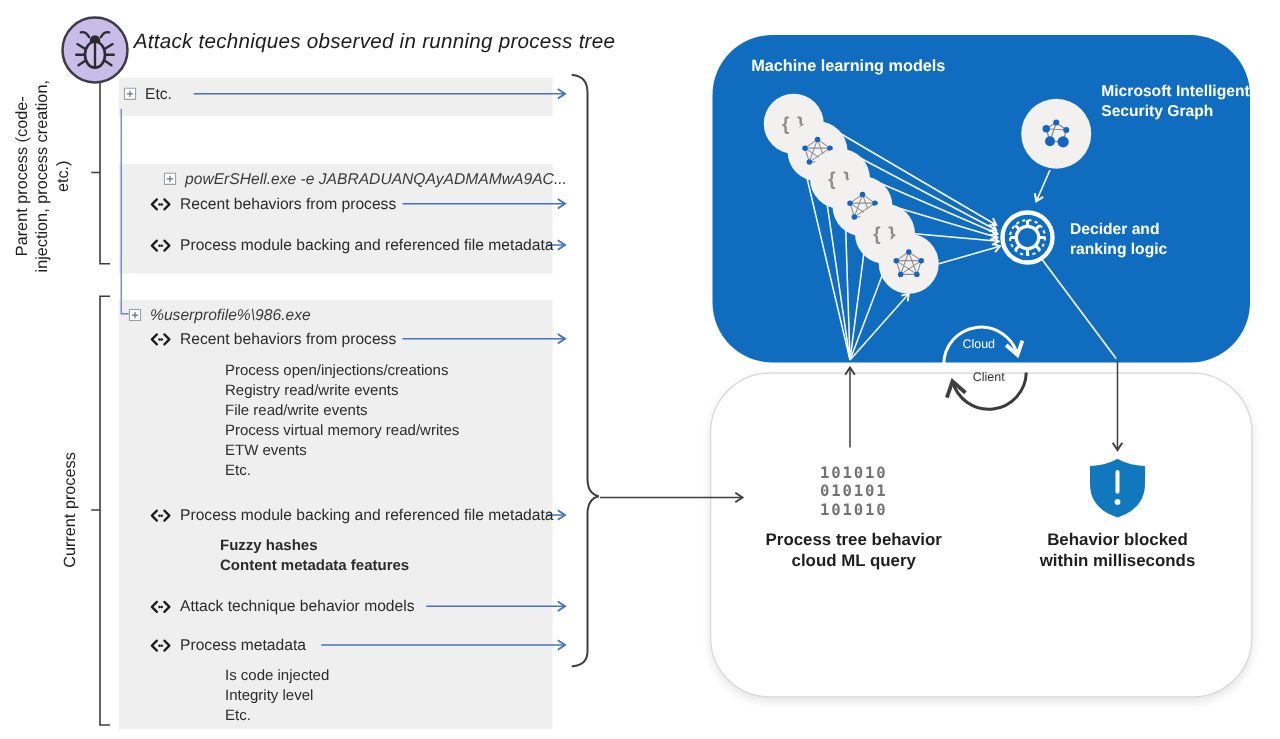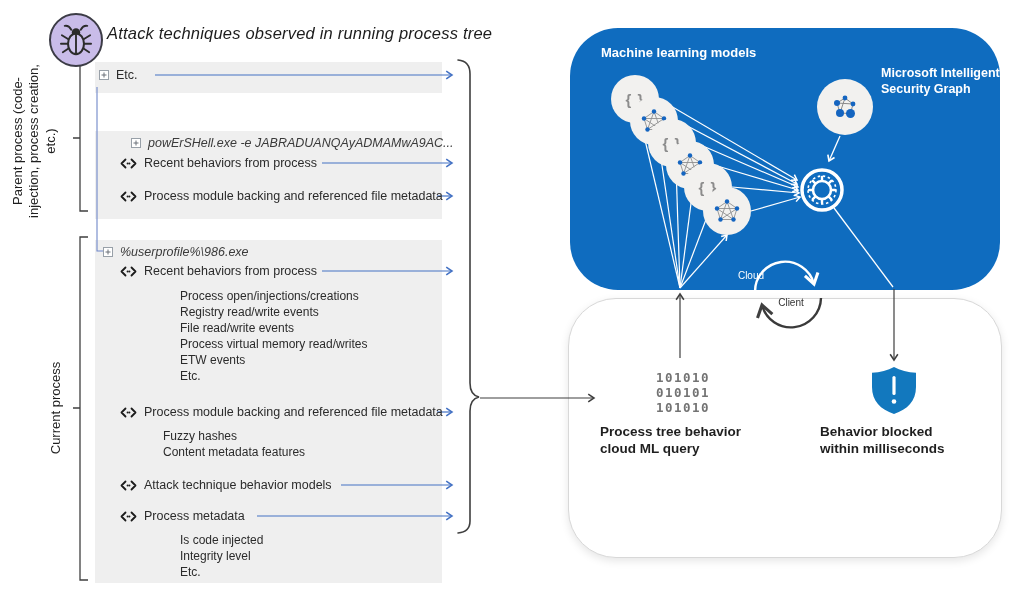--- a/index.html
+++ b/index.html
@@ -20,21 +20,21 @@
   .title{position:absolute;z-index:10;font-size:16.5px;font-style:italic;color:#1c1c1c;letter-spacing:.2px;}
   
   .bluebox{background:#0f6cbf;border-radius:48px;}
   .whitebox{background:#fff;border:1px solid #d8d8d8;border-radius:48px;box-shadow:0 3px 8px rgba(0,0,0,.10);}
   .wlabel{position:absolute;z-index:10;color:#fff;font-weight:bold;}
   .mlcircle{position:absolute;z-index:10;width:48px;height:48px;border-radius:50%;background:#f2f1ef;
             display:flex;align-items:center;justify-content:center;}
   .braces{font-size:15px;font-weight:bold;color:#8c8c8c;letter-spacing:1px;}
   .binary{position:absolute;z-index:10;width:70px;text-align:center;font-family:"DejaVu Sans Mono",monospace;
           font-size:12.5px;font-weight:600;letter-spacing:1.5px;line-height:15px;color:#737373;}
-  .biglabel{position:absolute;z-index:10;font-size:13.5px;font-weight:bold;color:#1f1f1f;line-height:1.25;}
+  .biglabel{position:absolute;z-index:10;text-align:center;font-size:13.5px;font-weight:bold;color:#1f1f1f;line-height:1.25;}
   .bullets{position:absolute;z-index:10;margin:0;padding-left:14px;font-size:10.5px;line-height:13.5px;color:#333;}
   .bullets li{margin-bottom:2px;}
   .smalllbl{position:absolute;z-index:10;font-size:10px;}
   .bugcircle{position:absolute;z-index:10;width:54px;height:54px;border-radius:50%;background:#c9bce9;
              border:2.5px solid #3c3c46;box-sizing:border-box;display:flex;align-items:center;justify-content:center;}
 </style>
 </head>
 <body>
 
 <div class="canvas">
@@ -176,21 +176,21 @@
     <div>Etc.</div>
   </div>
   <div class="row" style="left:120px;top:403px;">
     <svg width="17" height="11" viewBox="0 0 17 11">
         <path d="M5.5,1.5 L1.5,5.5 L5.5,9.5 M11.5,1.5 L15.5,5.5 L11.5,9.5" stroke="#1b1b1b" stroke-width="1.8" fill="none" stroke-linecap="round" stroke-linejoin="round"></path>
         <circle cx="7.6" cy="5.5" r="1" fill="#1b1b1b"></circle>
         <circle cx="9.4" cy="5.5" r="1" fill="#1b1b1b"></circle>
       </svg>
     <span>Process module backing and referenced file metadata</span>
   </div>
-  <div class="sublist" style="left:163px;top:428px;">
+  <div class="sublist" style="left:176px;top:428px;font-weight:bold;">
     <div>Fuzzy hashes</div>
     <div>Content metadata features</div>
   </div>
   <div class="row" style="left:120px;top:476px;">
     <svg width="17" height="11" viewBox="0 0 17 11">
         <path d="M5.5,1.5 L1.5,5.5 L5.5,9.5 M11.5,1.5 L15.5,5.5 L11.5,9.5" stroke="#1b1b1b" stroke-width="1.8" fill="none" stroke-linecap="round" stroke-linejoin="round"></path>
         <circle cx="7.6" cy="5.5" r="1" fill="#1b1b1b"></circle>
         <circle cx="9.4" cy="5.5" r="1" fill="#1b1b1b"></circle>
       </svg>
     <span>Attack technique behavior models</span>
@@ -287,22 +287,23 @@
       <line x1="35.5" y1="26" x2="39" y2="26"></line>
         <line x1="16.5" y1="26" x2="13" y2="26"></line>
       <line x1="26" y1="16.5" x2="26" y2="13"></line>
         <line x1="26" y1="35.5" x2="26" y2="39"></line>
       <line x1="32.7" y1="19.3" x2="35.2" y2="16.8"></line>
         <line x1="19.3" y1="19.3" x2="16.8" y2="16.8"></line>
       <line x1="32.7" y1="32.7" x2="35.2" y2="35.2"></line>
         <line x1="19.3" y1="32.7" x2="16.8" y2="35.2"></line>
     </g>
   </svg>
-
-  <div class="smalllbl" style="left:730px;top:270px;color:#fff;width:42px;text-align:center;">Cloud</div>
+  <div class="wlabel" style="left:856px;top:176px;font-size:12.5px;width:100px;line-height:1.25;">Decider and ranking logic</div>
+
+  <div class="smalllbl" style="left:762px;top:270px;color:#fff;width:42px;text-align:center;">Cloud</div>
   <div class="smalllbl" style="left:770px;top:297px;color:#333;width:42px;text-align:center;">Client</div>
 
   <div class="binary" style="left:648px;top:370px;">
     <div>101010</div>
     <div>010101</div>
     <div>101010</div>
   </div>
   <div class="biglabel" style="left:600px;top:424px;width:166px;">Process tree behavior cloud ML query</div>
 
   <svg class="abs fg" style="left:871px;top:366px;" width="46" height="49" viewBox="0 0 46 49">

